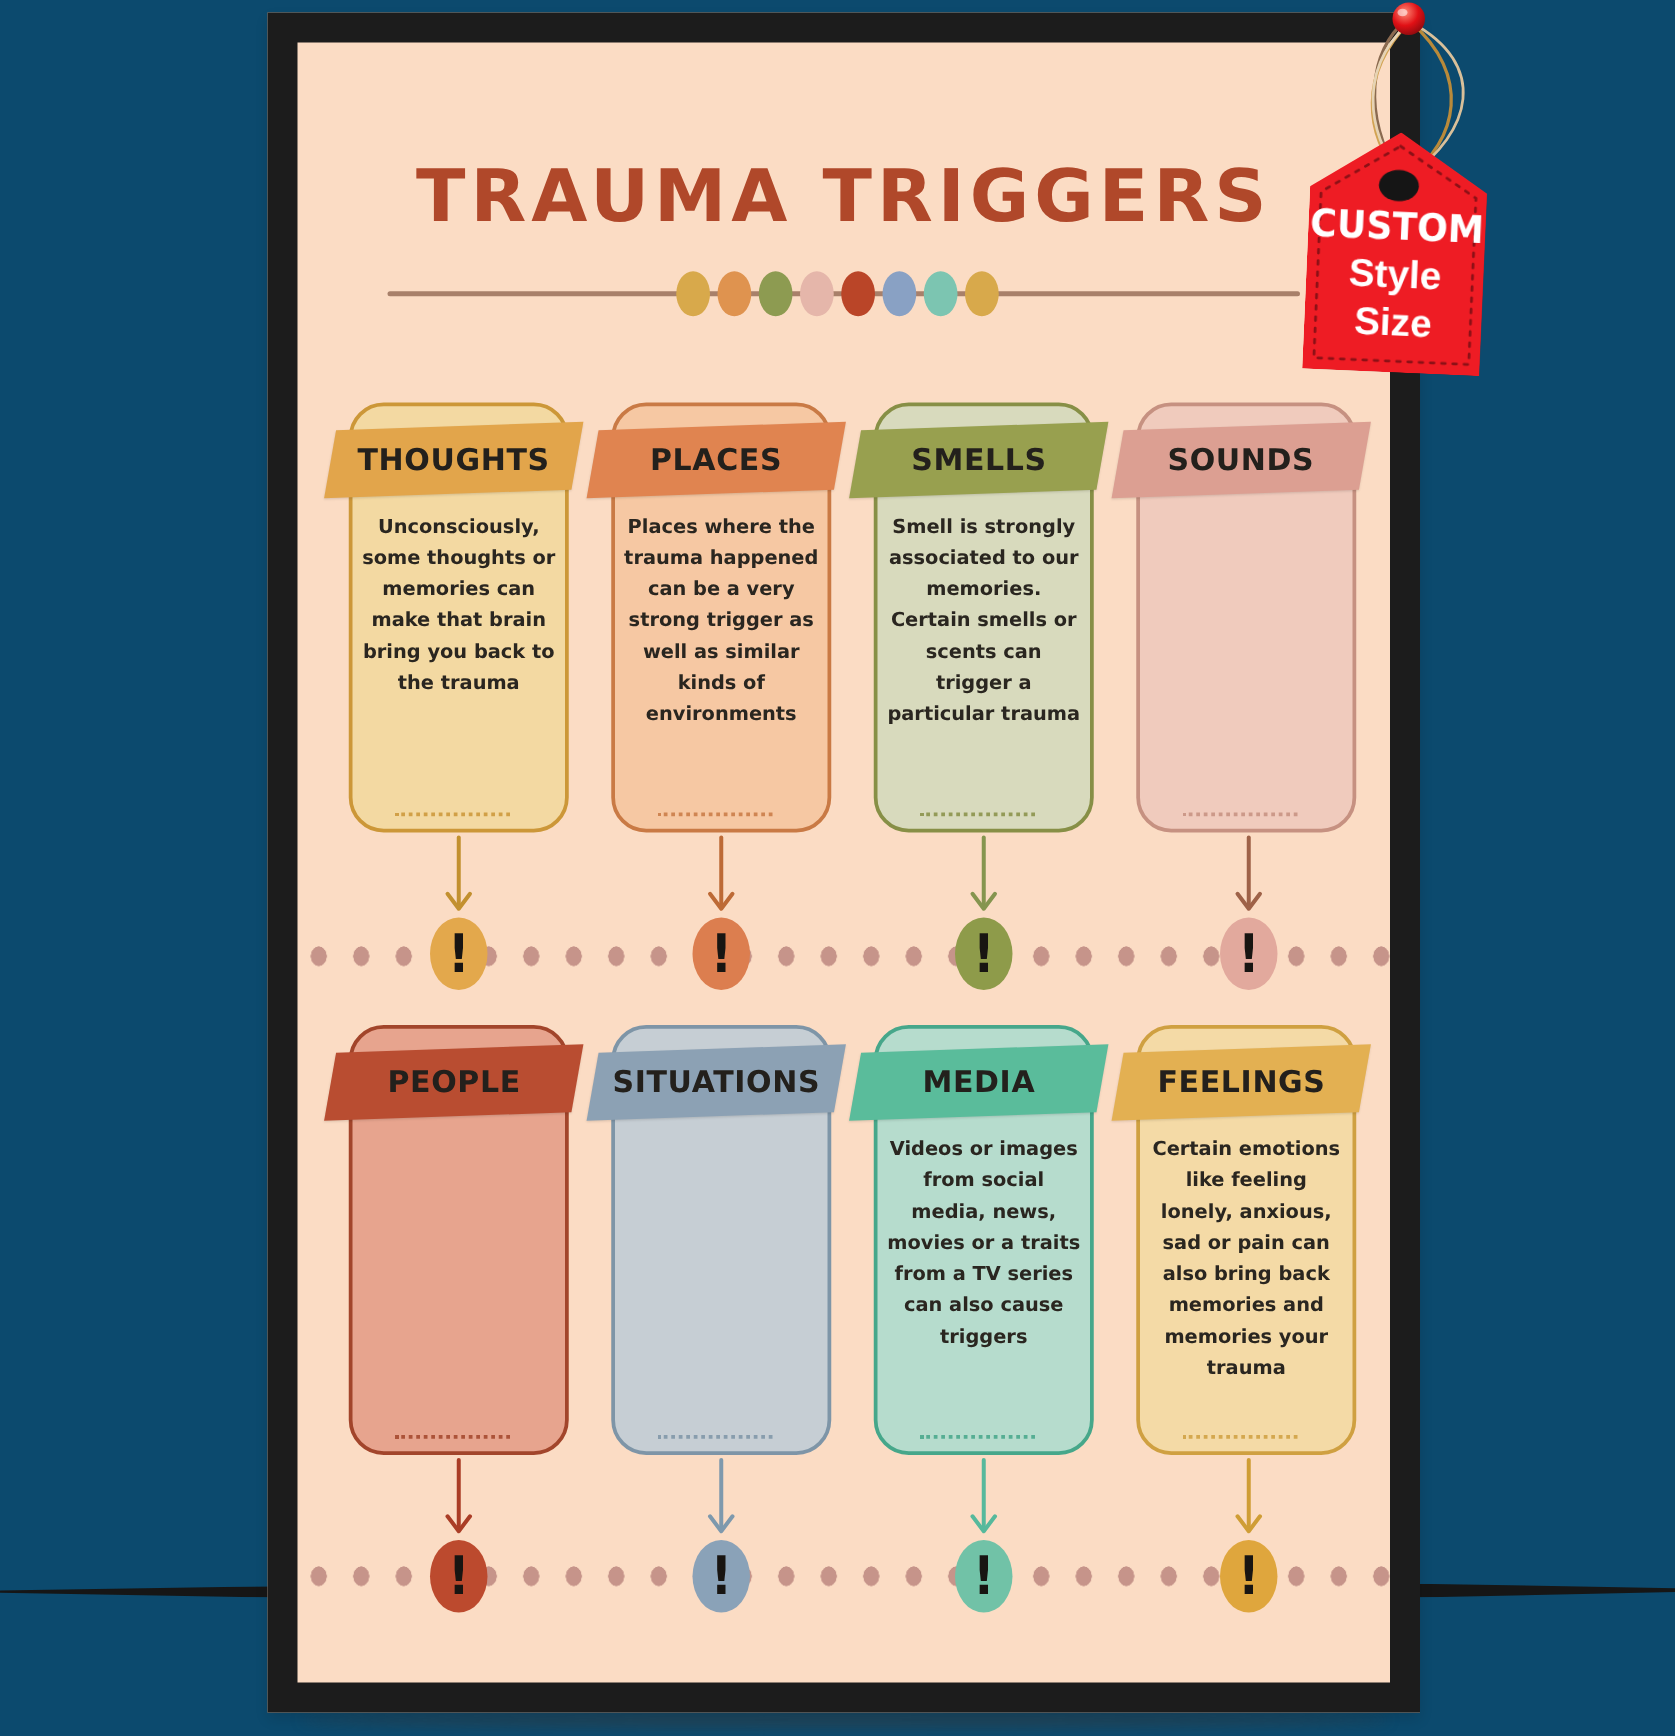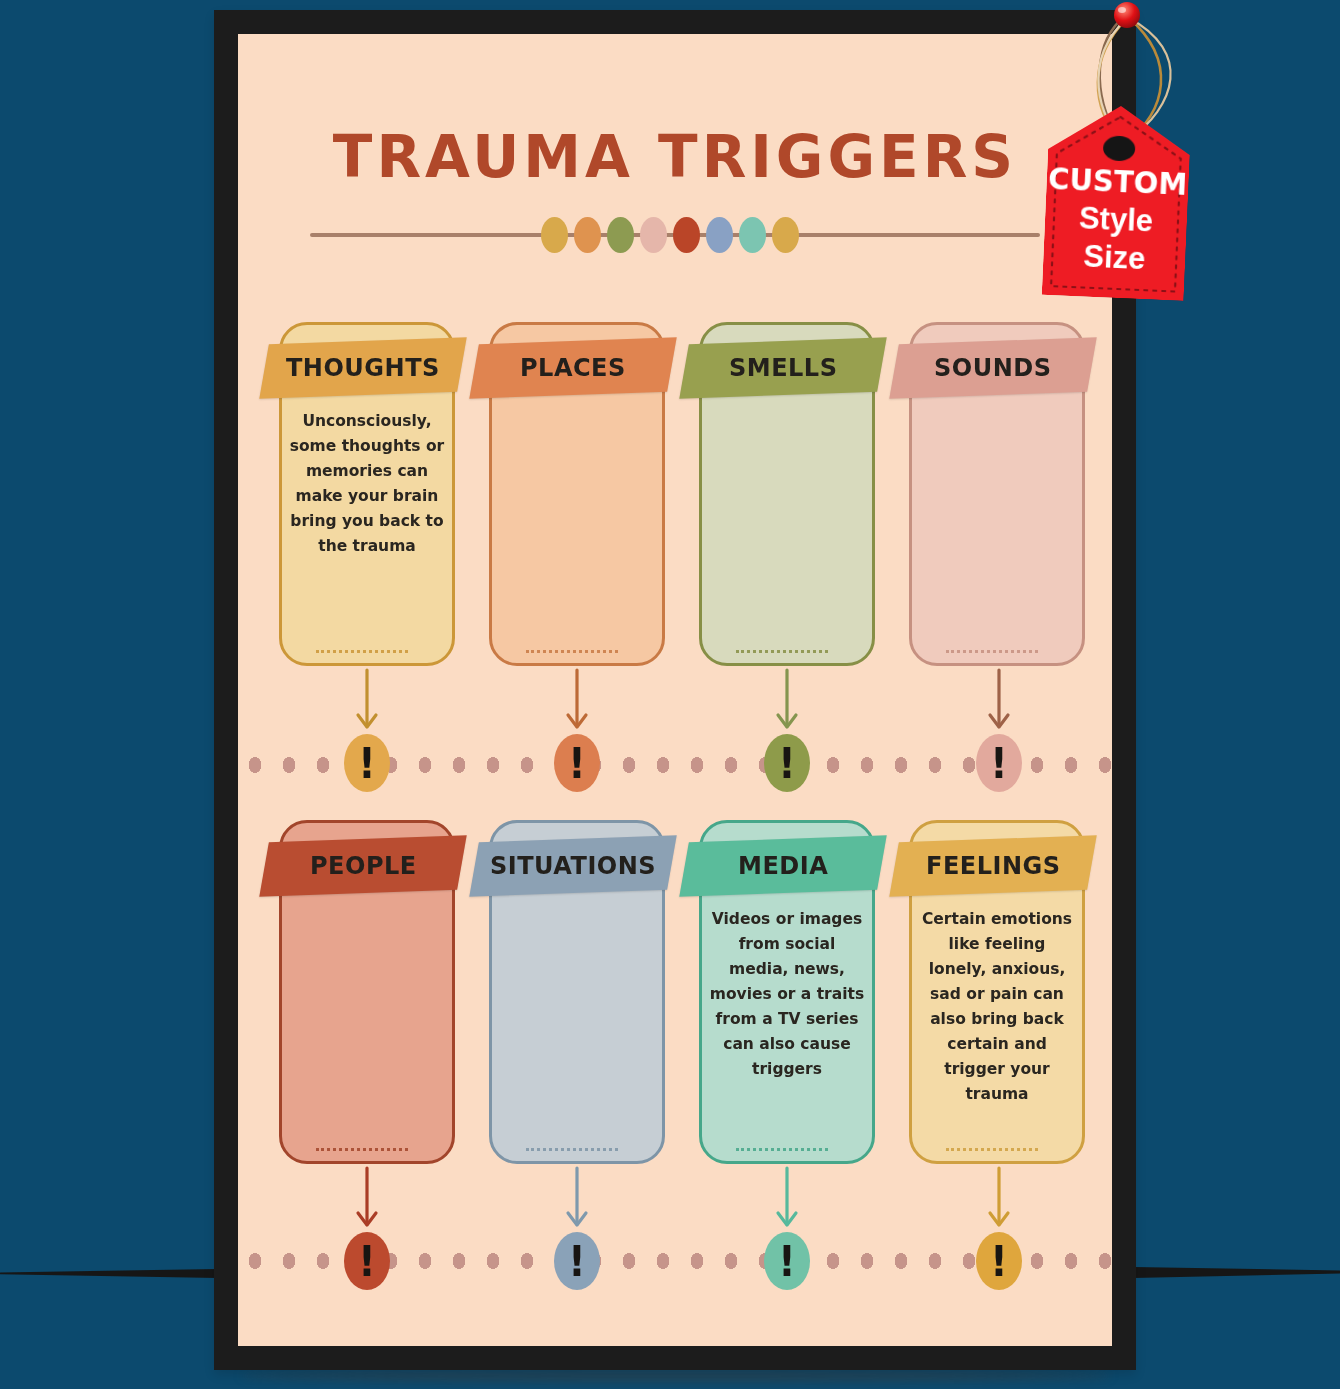--- a/index.html
+++ b/index.html
@@ -100,33 +100,35 @@
         <span class="bead" style="background: rgb(186, 69, 40);"></span>
         <span class="bead" style="background: rgb(137, 161, 196);"></span>
         <span class="bead" style="background: rgb(124, 197, 177);"></span>
         <span class="bead" style="background: rgb(216, 169, 75);"></span>
       </div>
 
       <div class="card" style="left: 41px; top: 288px; --header: #e2a54b; --panel: #f3d9a2; --border: #cc9738; --arrow: #c2902f; --badge: #e3a84c;">
         <div class="banner">
             <span class="banner-label">THOUGHTS</span>
           </div>
-        <div class="card-text">Unconsciously, some thoughts or memories can make your brain bring you back to the trauma</div>
+        <div class="card-text">Unconsciously, some thoughts or memories can make that brain bring you back to the trauma</div>
         <div class="card-dotline"></div>
       </div>
       <div class="card" style="left: 251px; top: 288px; --header: #e08450; --panel: #f6c8a3; --border: #c97a45; --arrow: #bd6a36; --badge: #dc7e4f;">
         <div class="banner">
             <span class="banner-label">PLACES</span>
           </div>
+        <div class="card-text">Places where the trauma happened can be a very strong trigger as well as similar kinds of environments</div>
         <div class="card-dotline"></div>
       </div>
       <div class="card" style="left: 461px; top: 288px; --header: #98a04f; --panel: #d8dabd; --border: #878f46; --arrow: #85954f; --badge: #8e9b4a;">
         <div class="banner">
             <span class="banner-label">SMELLS</span>
           </div>
+        <div class="card-text">Smell is strongly associated to our memories. Certain smells or scents can trigger a particular trauma</div>
         <div class="card-dotline"></div>
       </div>
       <div class="card" style="left: 671px; top: 288px; --header: #dc9f92; --panel: #f0cbbd; --border: #c69181; --arrow: #9e6248; --badge: #e2a99d;">
         <div class="banner">
             <span class="banner-label">SOUNDS</span>
           </div>
         <div class="card-dotline"></div>
       </div>
 
       <div class="dots-row" style="top:722px"></div>
@@ -183,21 +185,21 @@
         <div class="banner">
             <span class="banner-label">MEDIA</span>
           </div>
         <div class="card-text">Videos or images from social media, news, movies or a traits from a TV series can also cause triggers</div>
         <div class="card-dotline"></div>
       </div>
       <div class="card" style="left: 671px; top: 786px; --header: #e3b052; --panel: #f4daa6; --border: #cfa041; --arrow: #cf9d35; --badge: #dfa63d;">
         <div class="banner">
             <span class="banner-label">FEELINGS</span>
           </div>
-        <div class="card-text">Certain emotions like feeling lonely, anxious, sad or pain can also bring back certain and trigger your trauma</div>
+        <div class="card-text">Certain emotions like feeling lonely, anxious, sad or pain can also bring back memories and memories your trauma</div>
         <div class="card-dotline"></div>
       </div>
 
       <div class="dots-row" style="top:1218px"></div>
       <div class="flow" style="left: 106px; top: 1132px; --header: #b94d31; --panel: #e7a48e; --border: #a2452b; --arrow: #aa3d26; --badge: #bc4a2e;">
         <svg class="arrow" viewBox="0 0 24 64" width="24" height="64">
             <line x1="12" y1="2" x2="12" y2="58"></line>
             <polyline points="3,47 12,59 21,47"></polyline>
           </svg>
         <div class="badge">

